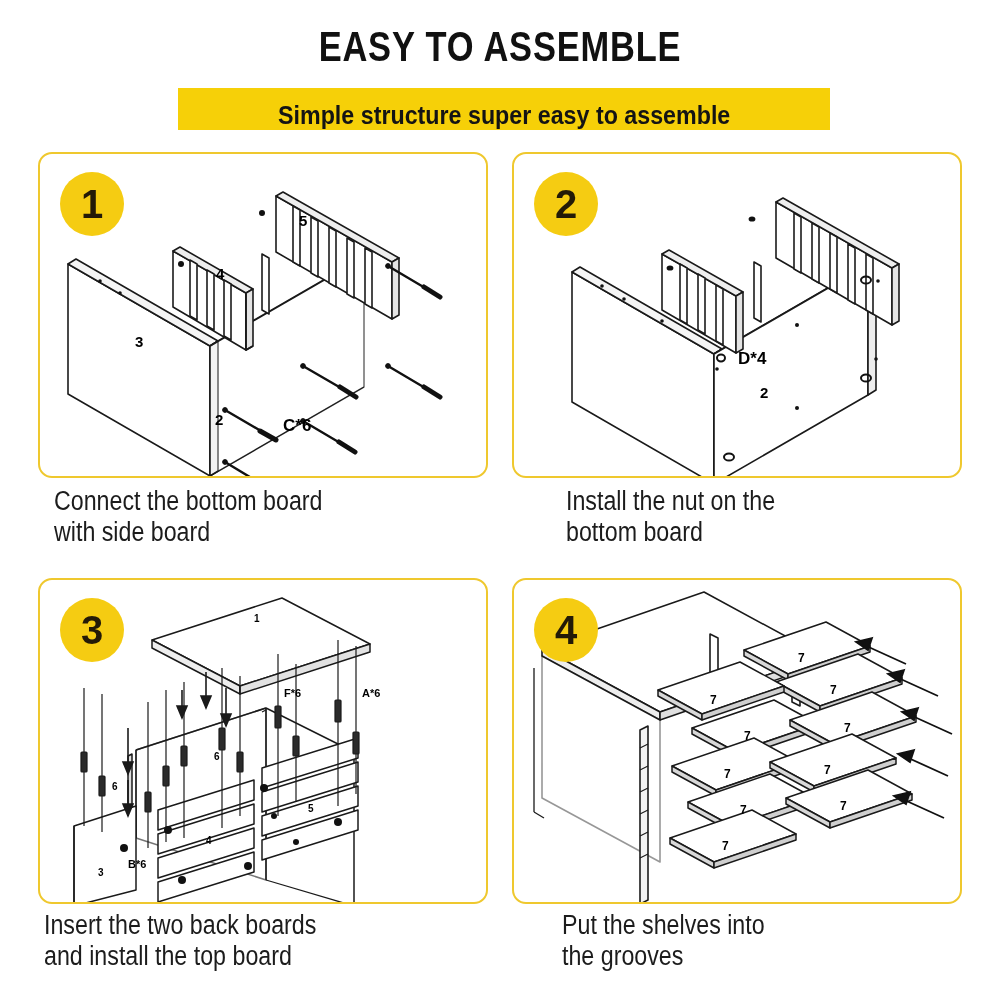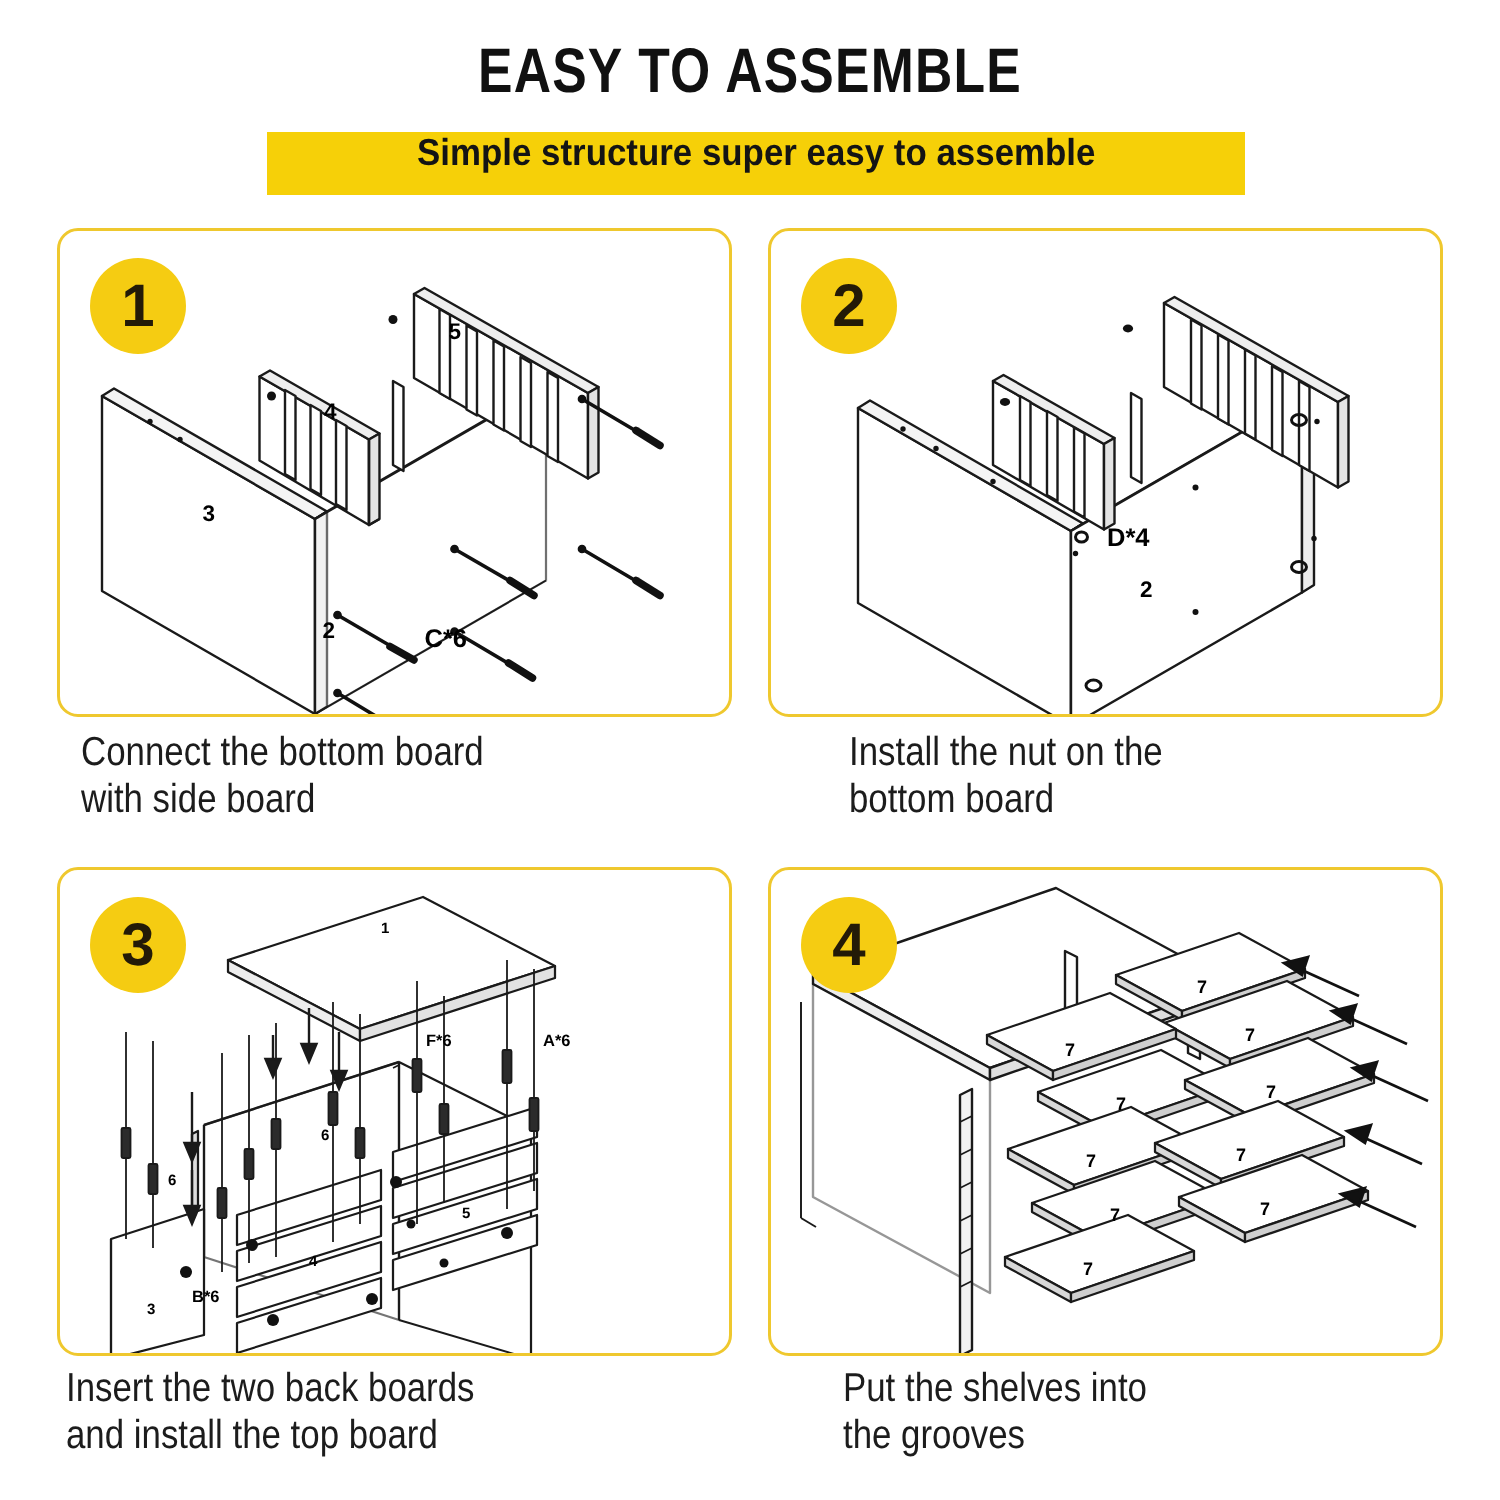--- a/index.html
+++ b/index.html
@@ -9,21 +9,21 @@
     overflow:hidden;position:relative;
   }
   .title{
     position:absolute;left:0;top:26px;width:1000px;text-align:center;
     font-family:"Liberation Sans",sans-serif;
     font-size:42px;font-weight:bold;letter-spacing:1px;color:#111111;
     transform:scaleX(0.82);transform-origin:center top;line-height:1;
   }
   .subtitle-band{
     position:absolute;left:178px;top:88px;width:652px;height:42px;
-    background:#F6D008;display:flex;align-items:flex-start;justify-content:center;
+    background:#F6D008;display:flex;align-items:flex-end;justify-content:center;
   }
   .subtitle{
     font-size:25px;font-weight:bold;color:#141414;white-space:nowrap;
     transform:scaleX(0.93);transform-origin:center;
   }
   .panel{
     position:absolute;border:2.5px solid #EFC82E;border-radius:14px;
     background:#ffffff;box-sizing:border-box;overflow:hidden;
   }
   #panel-1{left:38px;top:152px;width:450px;height:326px;}

